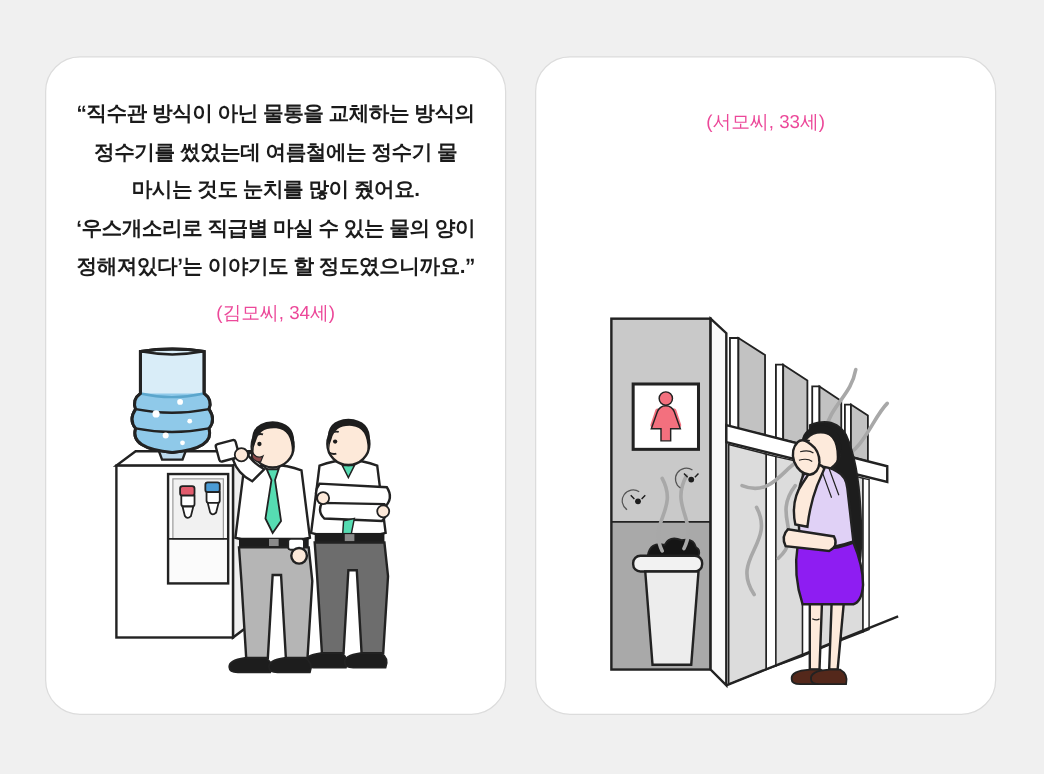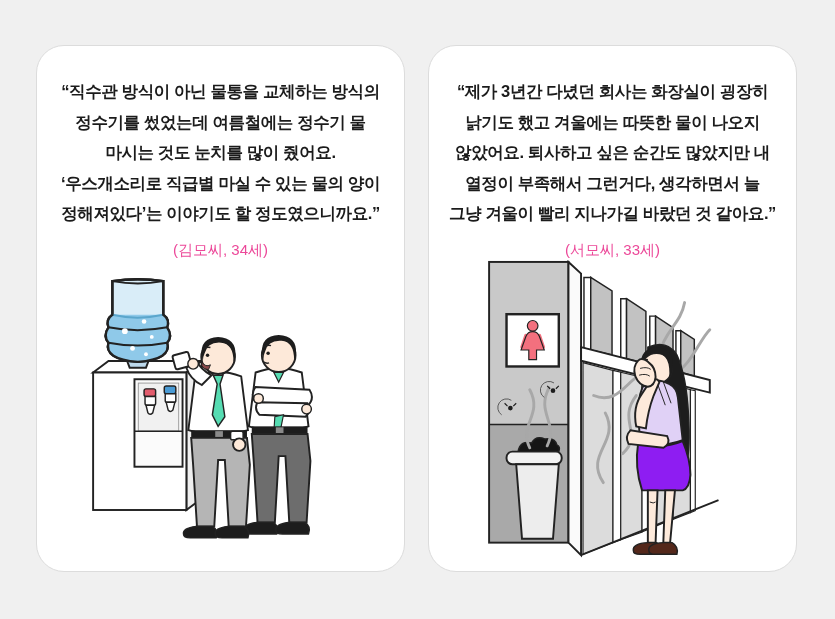--- a/index.html
+++ b/index.html
@@ -137,21 +137,20 @@
           <g transform="translate(110,105) rotate(-15)">
             <rect x="-9" y="-8" width="17" height="15" rx="2" fill="#ffffff" stroke="#222" stroke-width="2"></rect>
           </g>
           <circle cx="121" cy="108" r="5.5" fill="#fde9d9" stroke="#222" stroke-width="1.5"></circle>
         </g>
       </svg>
     </div>
   </section>
 
   <section class="card">
-    <p class="quote">“제가 3년간 다녔던 회사는 화장실이 굉장히 낡기도 했고 겨울에는 따뜻한 물이 나오지 않았어요. 퇴사하고 싶은 순간도 많았지만 내 열정이 부족해서 그런거다, 생각하면서 늘 그냥 겨울이 빨리 지나가길 바랐던 것 같아요.”</p>
     <p class="attribution">(서모씨, 33세)</p>
     <div class="illustration">
       <svg width="310" height="302" viewBox="0 0 320 312">
 
         <g>
           <rect x="32" y="2" width="82" height="290" fill="#c9c9c9"></rect>
           <rect x="32" y="170" width="82" height="122" fill="#a9a9a9"></rect>
           <rect x="32" y="2" width="82" height="290" fill="none" stroke="#222" stroke-width="2"></rect>
           <line x1="32" y1="170" x2="114" y2="170" stroke="#222" stroke-width="1.5"></line>
           <polygon points="114,2 127,14 127,305 114,292" fill="#fafafa" stroke="#222" stroke-width="2"></polygon>

